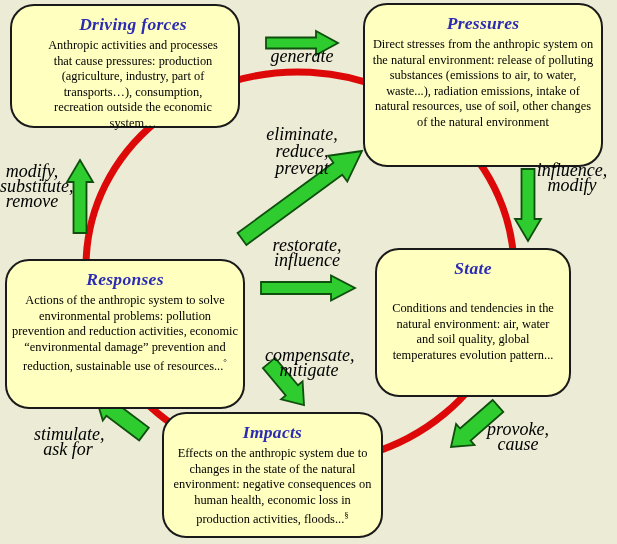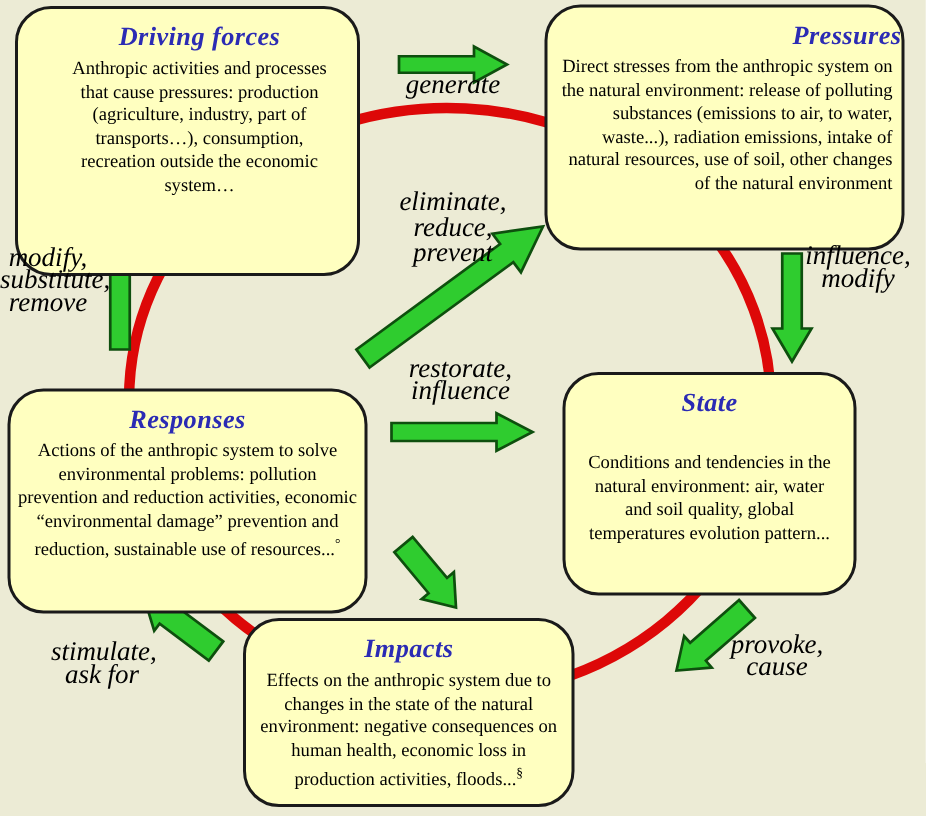--- a/index.html
+++ b/index.html
@@ -38,26 +38,26 @@
   <polygon points="266.0,48.5 316.0,48.5 316.0,55.0 338.0,43.0 316.0,31.0 316.0,37.5 266.0,37.5" fill="#2FCC2F" stroke="#0E4F0E" stroke-width="1.8"></polygon>
       <polygon points="246.4,245.0 342.2,174.8 347.3,181.6 362.0,151.0 328.3,155.8 333.4,162.7 237.6,233.0" fill="#2FCC2F" stroke="#0E4F0E" stroke-width="1.8"></polygon>
       <polygon points="521.5,169.0 521.5,219.0 515.0,219.0 528.0,241.0 541.0,219.0 534.5,219.0 534.5,169.0" fill="#2FCC2F" stroke="#0E4F0E" stroke-width="1.8"></polygon>
       <polygon points="261.0,294.0 331.0,294.0 331.0,300.5 355.0,288.0 331.0,275.5 331.0,282.0 261.0,282.0" fill="#2FCC2F" stroke="#0E4F0E" stroke-width="1.8"></polygon>
       <polygon points="86.5,233.0 86.5,182.0 93.0,182.0 80.0,160.0 67.0,182.0 73.5,182.0 73.5,233.0" fill="#2FCC2F" stroke="#0E4F0E" stroke-width="1.8"></polygon>
       <polygon points="262.9,368.1 285.7,395.5 281.1,399.4 304.0,405.0 302.6,381.4 298.0,385.3 275.1,357.9" fill="#2FCC2F" stroke="#0E4F0E" stroke-width="1.8"></polygon>
       <polygon points="148.8,427.6 116.0,403.0 119.6,398.2 96.0,398.0 102.8,420.6 106.4,415.8 139.2,440.4" fill="#2FCC2F" stroke="#0E4F0E" stroke-width="1.8"></polygon>
       <polygon points="492.7,400.0 460.1,428.5 456.1,424.0 451.0,447.0 474.5,445.1 470.6,440.5 503.3,412.0" fill="#2FCC2F" stroke="#0E4F0E" stroke-width="1.8"></polygon>
     </svg>
 
-  <div class="node-box" style="left:10px; top:4px; width:230px; height:180px;padding-left:16px;">
+  <div class="node-box" style="left:10px; top:4px; width:230px; height:124px;padding-left:16px;">
     <div class="box-title">Driving forces</div>
     <div class="box-body" style="padding-left:11px;padding-right:11px;"><span>Anthropic activities and processes that cause pressures: production (agriculture, industry, part of transports…), consumption, recreation outside the economic system…</span></div>
   </div>
 
-  <div class="node-box" style="left:363px; top:3px; width:240px; height:164px;text-align:right;">
+  <div class="node-box" style="left:363px; top:3px; width:240px; height:164px;">
     <div class="box-title">Pressures</div>
     <div class="box-body"><span>Direct stresses from the anthropic system on the natural environment: release of polluting substances (emissions to air, to water, waste...), radiation emissions, intake of natural resources, use of soil, other changes of the natural environment</span></div>
   </div>
 
   <div class="node-box" style="left:5px; top:259px; width:240px; height:150px;">
     <div class="box-title">Responses</div>
     <div class="box-body" style="padding-left:4px;padding-right:4px;"><span>Actions of the anthropic system to solve environmental problems: pollution prevention and reduction activities, economic “environmental damage” prevention and reduction, sustainable use of resources...</span><sup>°</sup></div>
   </div>
 
   <div class="node-box" style="left:375px; top:248px; width:196px; height:149px;">
@@ -74,18 +74,20 @@
   <div class="arrow-label" style="left:254px; top:126px; width:96px; line-height:17px;">eliminate,
 reduce,
 prevent</div>
   <div class="arrow-label" style="left:534px; top:163px; width:76px;">influence,
 modify</div>
   <div class="arrow-label" style="left:262px; top:238px; width:90px;">restorate,
 influence</div>
   <div class="arrow-label" style="left:0px; top:164px; width:64px;">modify,
 substitute,
 remove</div>
+  <div class="arrow-label" style="left:265px; top:348px; width:88px;">compensate,
+mitigate</div>
   <div class="arrow-label" style="left:484px; top:422px; width:68px;">provoke,
 cause</div>
   <div class="arrow-label" style="left:34px; top:427px; width:68px;">stimulate,
 ask for</div>
 
 </div>
 
 </body></html>

